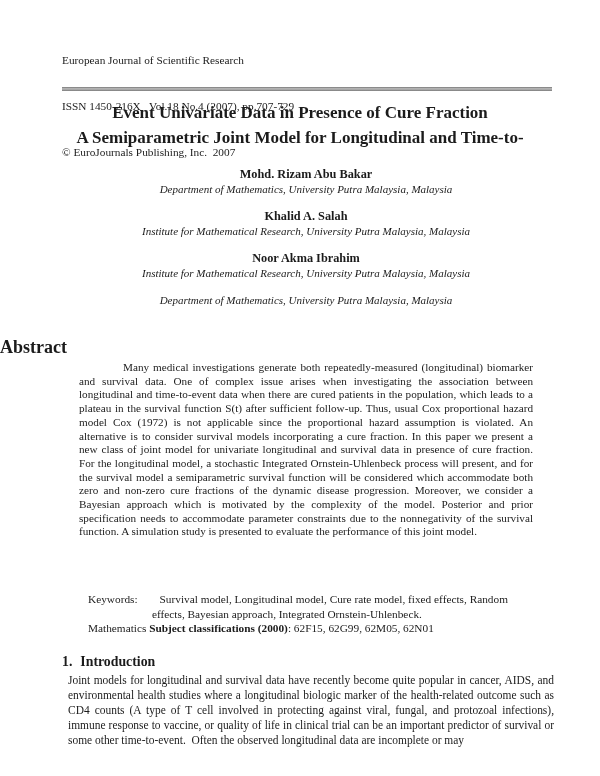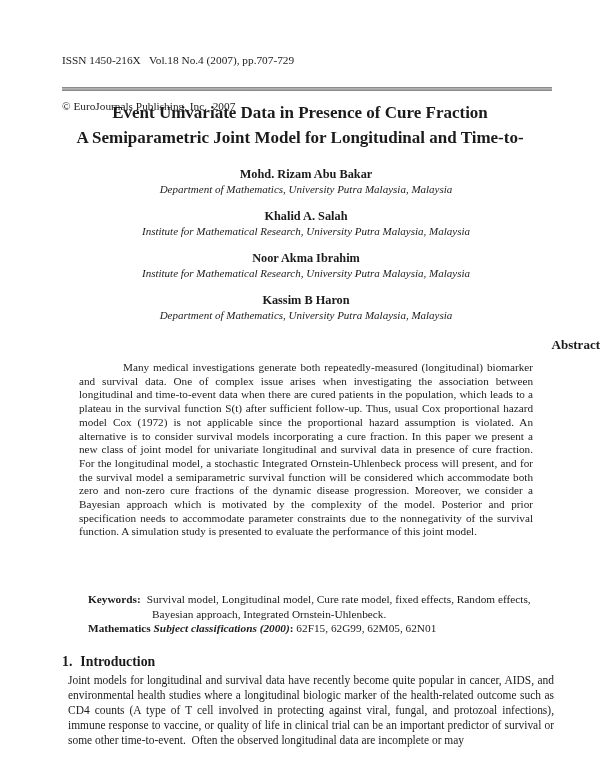--- a/index.html
+++ b/index.html
@@ -38,53 +38,53 @@
     position: absolute;
     left: 0; right: 0; top: 167px;
     text-align: center;
   }
   .author-group { margin-bottom: 12px; padding-left: 12px; }
   .author-name { font-weight: bold; font-size: 12.3px; line-height: 15px; }
   .author-aff { font-style: italic; font-size: 11px; line-height: 15px; }
   .abstract-heading {
     position: absolute;
     left: 0; right: 0; top: 337px;
-    text-align: right;
+    text-align: left;
     font-weight: bold;
-    font-size: 13px;
+    font-size: 18px;
   }
   .abstract-text {
     position: absolute;
     left: 79px; top: 361px;
     width: 454px;
     text-align: justify;
     text-indent: 44px;
     font-size: 11.2px;
     line-height: 13.7px;
   }
   .keywords-block {
     position: absolute;
     left: 88px; top: 592px;
     width: 450px;
     font-size: 11.3px;
     line-height: 14.5px;
     padding-left: 64px;
     text-indent: -64px;
     box-sizing: border-box;
   }
-  .keywords-label { font-weight: bold; margin-right: 6px; }
+  .keywords-label { font-weight: normal; margin-right: 22px; }
   .msc-line {
     position: absolute;
     left: 88px; top: 622px;
     width: 450px;
     font-size: 11.3px;
     white-space: pre-wrap;
   }
-  .msc-bold { font-weight: bold; }
-  .msc-bold-italic { font-weight: bold; font-style: italic; }
+  .msc-bold { font-weight: normal; }
+  .msc-bold-italic { font-weight: bold; }
   .section-heading {
     position: absolute;
     left: 62px; top: 654px;
     font-weight: bold;
     font-size: 13.8px;
   }
   .section-number { margin-right: 8px; }
   .intro-paragraph {
     position: absolute;
     left: 68px; top: 673px;
@@ -94,20 +94,21 @@
     line-height: 15px;
     white-space: pre-wrap;
   }
 </style>
 </head>
 <body>
 
 <div class="page">
 
   <div class="journal-header">
+    <div>European Journal of Scientific Research</div>
     <div>ISSN 1450-216X   Vol.18 No.4 (2007), pp.707-729</div>
     <div>© EuroJournals Publishing, Inc.  2007</div>
   </div>
 
   <div class="header-rule"></div>
 
   <div class="paper-title">
     <div>Event Univariate Data in Presence of Cure Fraction</div>
     <div>A Semiparametric Joint Model for Longitudinal and Time-to-</div>
   </div>
@@ -119,21 +120,20 @@
     </div>
     <div class="author-group">
       <div class="author-name">Khalid A. Salah</div>
       <div class="author-aff">Institute for Mathematical Research, University Putra Malaysia, Malaysia</div>
     </div>
     <div class="author-group">
       <div class="author-name">Noor Akma Ibrahim</div>
       <div class="author-aff">Institute for Mathematical Research, University Putra Malaysia, Malaysia</div>
     </div>
     <div class="author-group">
-      <div class="author-name">Kassim B Haron</div>
       <div class="author-aff">Department of Mathematics, University Putra Malaysia, Malaysia</div>
     </div>
   </div>
 
   <div class="abstract-heading">Abstract</div>
 
   <div class="abstract-text">Many medical investigations generate both repeatedly-measured (longitudinal) biomarker and survival data. One of complex issue arises when investigating the association between longitudinal and time-to-event data when there are cured patients in the population, which leads to a plateau in the survival function S(t) after sufficient follow-up. Thus, usual Cox proportional hazard model Cox (1972) is not applicable since the proportional hazard assumption is violated. An alternative is to consider survival models incorporating a cure fraction. In this paper we present a new class of joint model for univariate longitudinal and survival data in presence of cure fraction. For the longitudinal model, a stochastic Integrated Ornstein-Uhlenbeck process will present, and for the survival model a semiparametric survival function will be considered which accommodate both zero and non-zero cure fractions of the dynamic disease progression. Moreover, we consider a Bayesian approach which is motivated by the complexity of the model. Posterior and prior specification needs to accommodate parameter constraints due to the nonnegativity of the survival function. A simulation study is presented to evaluate the performance of this joint model.</div>
 
   <div class="keywords-block"><span class="keywords-label">Keywords:</span><span>Survival model, Longitudinal model, Cure rate model, fixed effects, Random effects, Bayesian approach, Integrated Ornstein-Uhlenbeck.</span></div>
 

